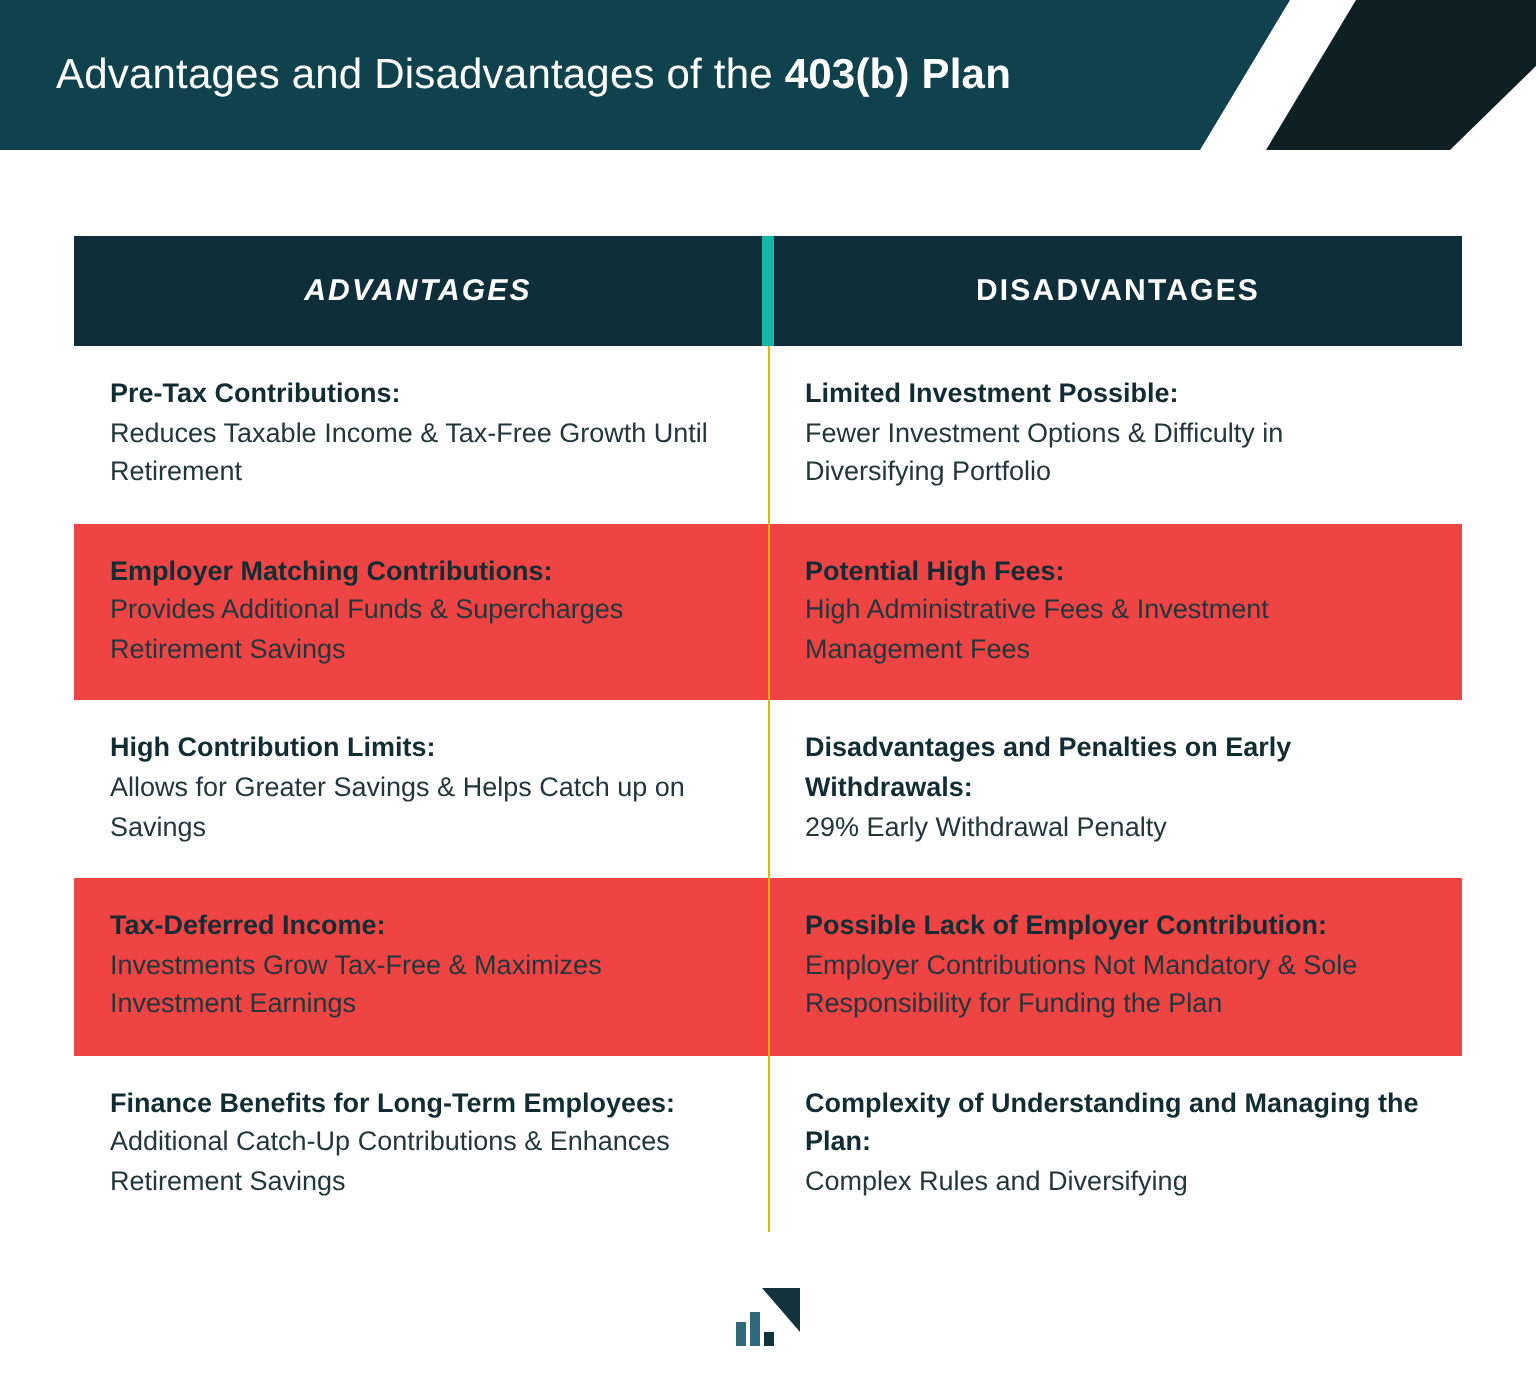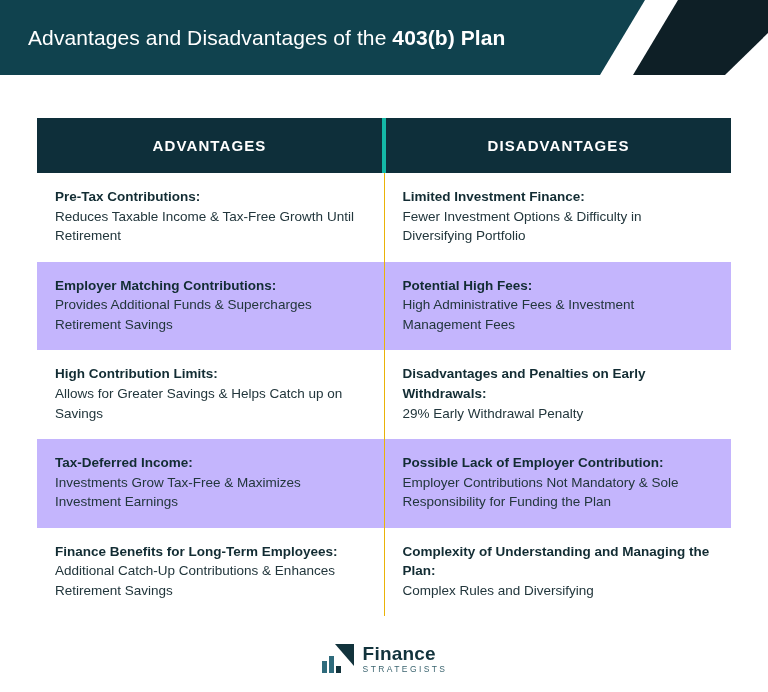--- a/index.html
+++ b/index.html
@@ -76,32 +76,33 @@
     background: #0e2f3a;
     color: #ffffff;
     font-size: 15px;
     font-weight: 700;
     letter-spacing: 1.1px;
     text-align: center;
     height: 53px;
     vertical-align: middle;
   }
   table.cmp th.th-left {
-    border-right: 4px solid #14b8a6;
+    border-right: 6px solid #14b8a6;
+    font-style: italic;
   }
   table.cmp td {
     vertical-align: top;
     padding: 14px 18px 16px 18px;
     font-size: 13.5px;
     line-height: 1.45;
     color: #20343a;
     width: 50%;
   }
   table.cmp tr.row-alt td {
-    background: #c4b5fd;
+    background: #ef4444;
   }
   table.cmp tr.row-plain td {
     background: #ffffff;
   }
   table.cmp td.cell-left {
     border-right: 1px solid #eab308;
   }
   .cell-title {
     font-weight: 700;
     color: #122c33;
@@ -174,21 +175,21 @@
         </tr>
       </thead>
       <tbody>
 
         <tr class="row-plain">
           <td class="cell-left">
             <span class="cell-title">Pre-Tax Contributions:</span>
             <span class="cell-body">Reduces Taxable Income &amp; Tax-Free Growth Until Retirement</span>
           </td>
           <td>
-            <span class="cell-title">Limited Investment Finance:</span>
+            <span class="cell-title">Limited Investment Possible:</span>
             <span class="cell-body">Fewer Investment Options &amp; Difficulty in Diversifying Portfolio</span>
           </td>
         </tr>
 
         <tr class="row-alt">
           <td class="cell-left">
             <span class="cell-title">Employer Matching Contributions:</span>
             <span class="cell-body">Provides Additional Funds &amp; Supercharges Retirement Savings</span>
           </td>
           <td>
@@ -237,20 +238,16 @@
   <div class="footer">
     <div class="logo">
       <span class="logo-mark">
         <svg width="34" height="30" viewBox="0 0 34 30" xmlns="http://www.w3.org/2000/svg">
           <polygon points="14,0 33,0 33,22" fill="#12333c"></polygon>
           <rect x="1" y="17" width="5" height="12" fill="#2f6b7c"></rect>
           <rect x="8" y="12" width="5" height="17" fill="#2f6b7c"></rect>
           <rect x="15" y="22" width="5" height="7" fill="#12333c"></rect>
         </svg>
       </span>
-      <span class="logo-text">
-        <span class="logo-name">Finance</span>
-        <span class="logo-sub">STRATEGISTS</span>
-      </span>
     </div>
   </div>
 
 </div>
 
 </body></html>

